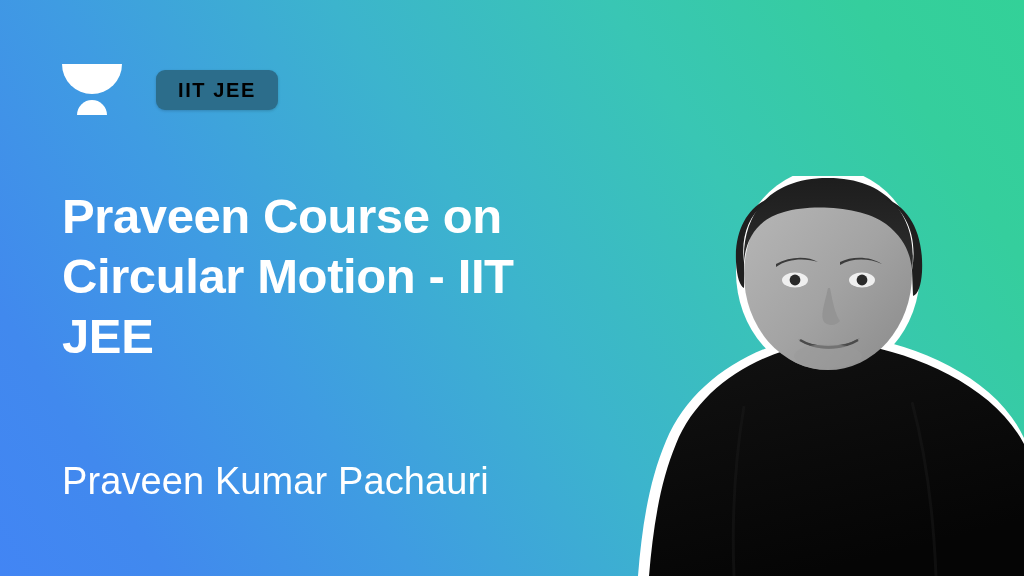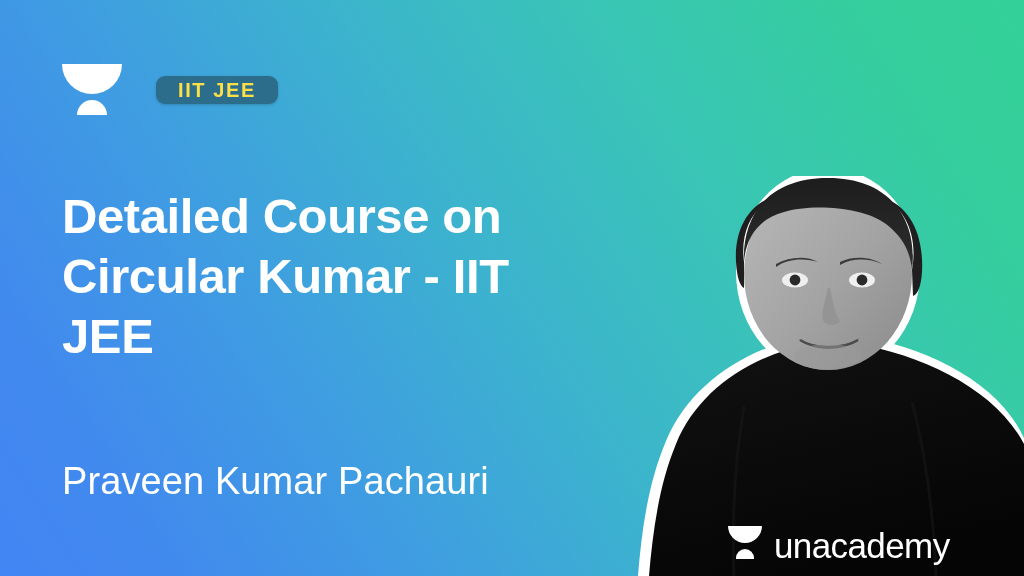--- a/index.html
+++ b/index.html
@@ -47,24 +47,24 @@
   }
   .una-logo .foot {
     position:absolute; left:15px; top:40px;
     width:30px; height:15px;
     background:#ffffff;
     border-radius:15px 15px 0 0;
   }
 
   .badge {
     display:inline-flex; align-items:center; justify-content:center;
-    height:28px;
+    height:40px;
     padding:12px 22px;
     background:#2c6d8b;
-    color:#fde047;
+    color:#000000;
     border-radius:9px;
     font-size:20px;
     font-weight:bold;
     letter-spacing:1.6px;
     white-space:nowrap;
     box-shadow:0 1px 3px rgba(0,0,0,0.18);
   }
 
   
   .course-title {
@@ -132,21 +132,21 @@
   <div class="topbar">
 
     <div class="una-logo">
       <div class="bowl"></div>
       <div class="foot"></div>
     </div>
 
     <div class="badge">IIT JEE</div>
   </div>
 
-  <div class="course-title">Detailed Course on Circular Kumar - IIT JEE</div>
+  <div class="course-title">Praveen Course on Circular Motion - IIT JEE</div>
 
   <div class="instructor">Praveen Kumar Pachauri</div>
 
   <div class="educator">
     <svg viewBox="0 0 430 400" xmlns="http://www.w3.org/2000/svg" aria-hidden="true">
       <defs>
         <linearGradient id="hairG" x1="0" y1="0" x2="0" y2="1">
           <stop offset="0%" stop-color="#1d1d1d"></stop>
           <stop offset="100%" stop-color="#2e2e2e"></stop>
         </linearGradient>
@@ -214,21 +214,14 @@
                C 250 172, 220 172, 204 163 Z" fill="#5d5d5d"></path>
       <path d="M206 164 C 222 174, 248 174, 264 164" stroke="#4a4a4a" stroke-width="2.5" fill="none"></path>
 
       <ellipse cx="234" cy="180" rx="34" ry="12" fill="#9a9a9a" opacity="0.5"></ellipse>
 
       <path d="M150 230 C 140 290, 138 350, 140 400" stroke="#1a1a1a" stroke-width="3" fill="none" opacity="0.5"></path>
       <path d="M318 226 C 334 286, 340 350, 342 400" stroke="#1a1a1a" stroke-width="3" fill="none" opacity="0.5"></path>
     </svg>
   </div>
 
-  <div class="tee-logo">
-    <div class="tee-mark">
-      <div class="b"></div>
-      <div class="f"></div>
-    </div>
-    <div class="tee-word">unacademy</div>
-  </div>
 
 </div>
 
 </body></html>

